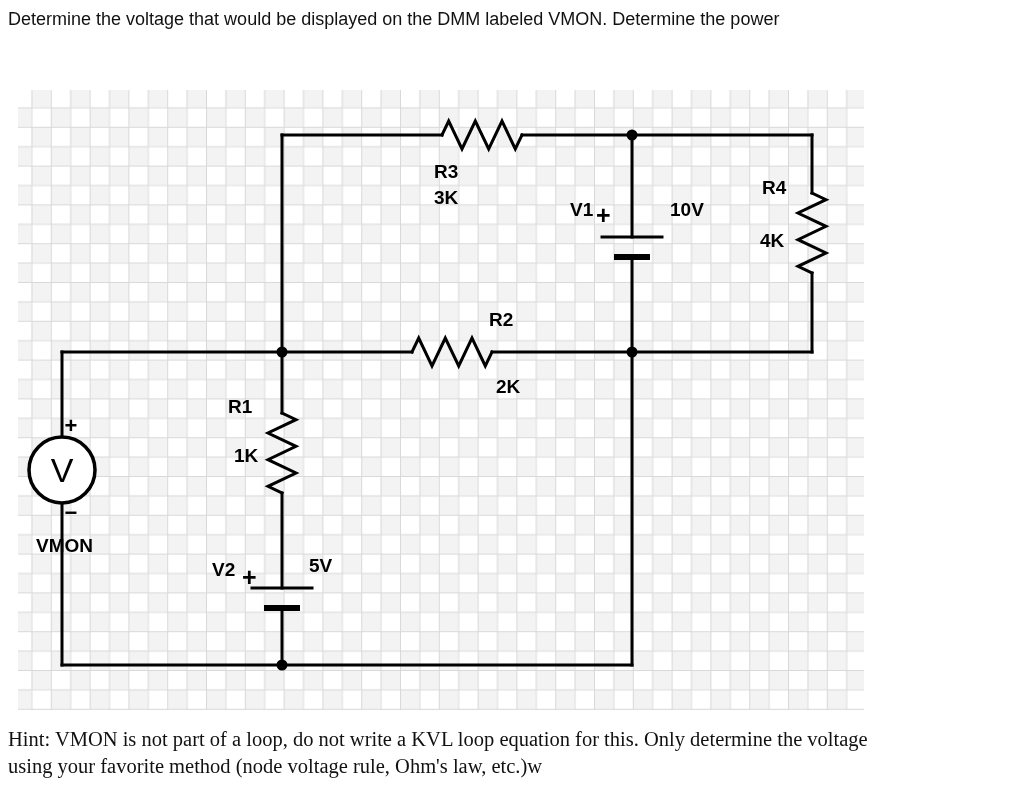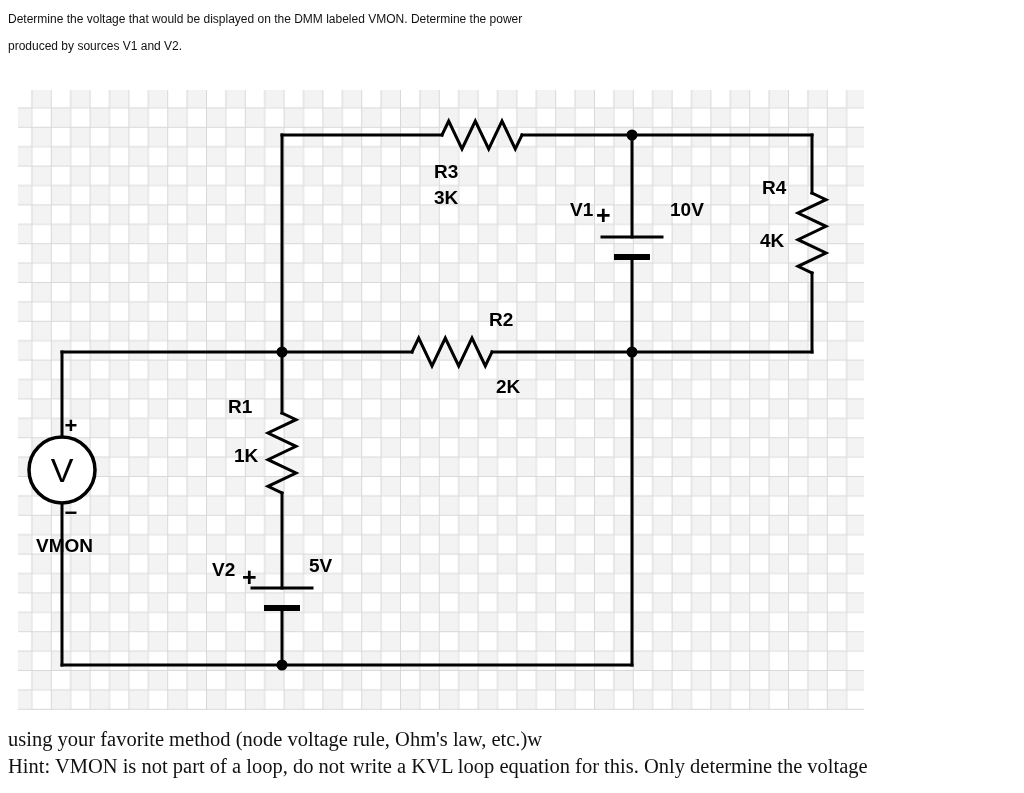--- a/index.html
+++ b/index.html
@@ -3,21 +3,21 @@
 <meta charset="utf-8">
 <style>
   html,body{margin:0;padding:0;background:#ffffff;}
   body{
     width:1024px;height:793px;position:relative;
     font-family:"Liberation Sans",sans-serif;color:#000;
     overflow:hidden;
   }
   .question{
     position:absolute;top:6px;left:8px;width:990px;
-    font-size:12px;line-height:27px;font-weight:400;color:#111;
+    font-size:18px;line-height:27px;font-weight:400;color:#111;
   }
   .circuit-area{
     position:absolute;top:88px;left:12px;width:860px;height:628px;
   }
   .hint{
     position:absolute;top:726px;left:8px;width:1012px;
     font-family:"Liberation Serif",serif;font-size:20.5px;line-height:27px;color:#111;
   }
   svg text{
     font-family:"Liberation Sans",sans-serif;
@@ -25,21 +25,20 @@
   }
   svg text.meter-v{font-size:34px;font-weight:400;}
   svg text.sign{font-size:25px;}
   svg text.sign-small{font-size:22px;}
 </style>
 </head>
 <body>
 
 <div class="question">
   <div>Determine the voltage that would be displayed on the DMM labeled VMON. Determine the power</div>
-  <div>produced by sources V1 and V2.</div>
 </div>
 
 <div class="circuit-area">
   <svg width="860" height="628" viewBox="0 0 860 628" xmlns="http://www.w3.org/2000/svg">
     <defs>
       <pattern id="grid" width="38.8" height="38.8" patternUnits="userSpaceOnUse">
         <rect x="19.4" y="0" width="19.4" height="19.4" fill="#f3f3f3"></rect>
         <rect x="0" y="19.4" width="19.4" height="19.4" fill="#f3f3f3"></rect>
         <path d="M0,0.5 H38.8 M0,19.9 H38.8 M0.5,0 V38.8 M19.9,0 V38.8" fill="none" stroke-width="1" stroke="#d9d9d9"></path>
       </pattern>
@@ -110,15 +109,15 @@
     <text x="297" y="484">5V</text>
 
     <text x="50" y="394" text-anchor="middle" class="meter-v">V</text>
     <text x="59" y="345" text-anchor="middle" class="sign-small">+</text>
     <text x="59" y="432" text-anchor="middle" class="sign-small">−</text>
     <text x="24" y="464">VMON</text>
   </svg>
 </div>
 
 <div class="hint">
+  <div>Hint: VMON is not part of a loop, do not write a KVL loop equation for this. Only determine the voltage</div>
   <div>using your favorite method (node voltage rule, Ohm's law, etc.)w</div>
-  <div>Hint: VMON is not part of a loop, do not write a KVL loop equation for this. Only determine the voltage</div>
 </div>
 
 </body></html>

